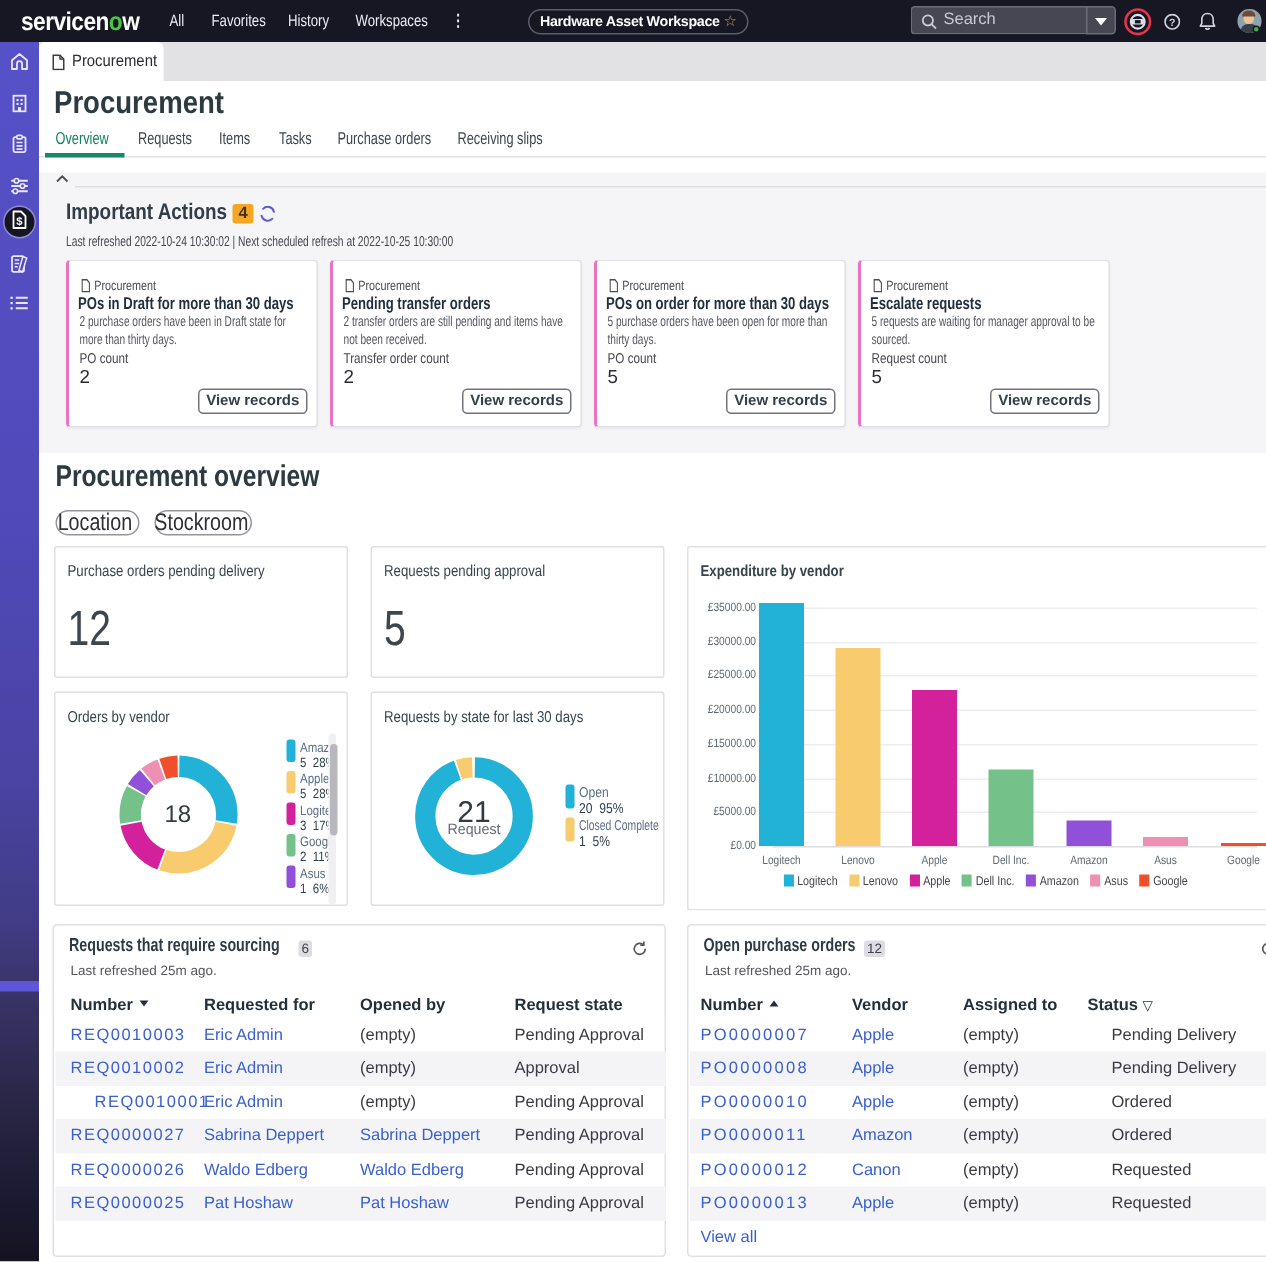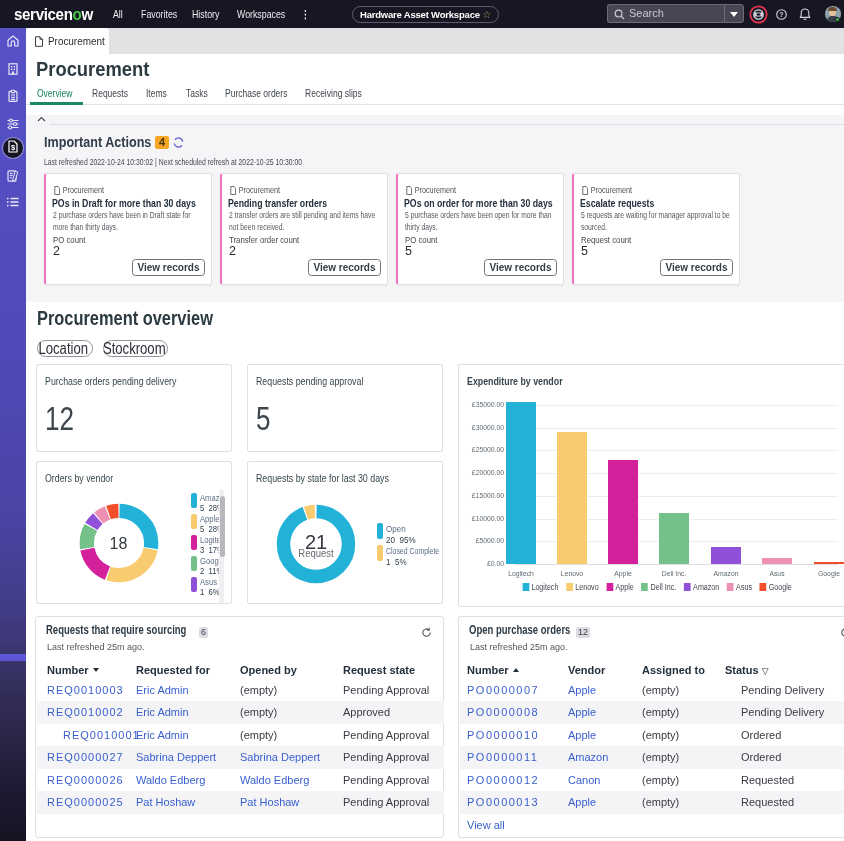--- a/index.html
+++ b/index.html
@@ -388,21 +388,21 @@
   <div class="trow" style="top:61.5px;width:407px;">
     <div class="tcell" style="left:10px;"><a class="lnk" style="letter-spacing:1px;">REQ0010003</a></div>
     <div class="tcell" style="left:99px;"><a class="lnk">Eric Admin</a></div>
     <div class="tcell" style="left:203px;">(empty)</div>
     <div class="tcell" style="left:306px;">Pending Approval</div>
   </div>
   <div class="trow alt" style="top:84px;width:407px;">
     <div class="tcell" style="left:10px;"><a class="lnk" style="letter-spacing:1px;">REQ0010002</a></div>
     <div class="tcell" style="left:99px;"><a class="lnk">Eric Admin</a></div>
     <div class="tcell" style="left:203px;">(empty)</div>
-    <div class="tcell" style="left:306px;">Approved</div>
+    <div class="tcell" style="left:306px;">Approval</div>
   </div>
   <div class="trow" style="top:106.5px;width:407px;">
     <div class="tcell" style="left:10px;"><a class="lnk" style="letter-spacing:1px;padding-left:16px;">REQ0010001</a></div>
     <div class="tcell" style="left:99px;"><a class="lnk">Eric Admin</a></div>
     <div class="tcell" style="left:203px;">(empty)</div>
     <div class="tcell" style="left:306px;">Pending Approval</div>
   </div>
   <div class="trow alt" style="top:129px;width:407px;">
     <div class="tcell" style="left:10px;"><a class="lnk" style="letter-spacing:1px;">REQ0000027</a></div>
     <div class="tcell" style="left:99px;"><a class="lnk">Sabrina Deppert</a></div>

